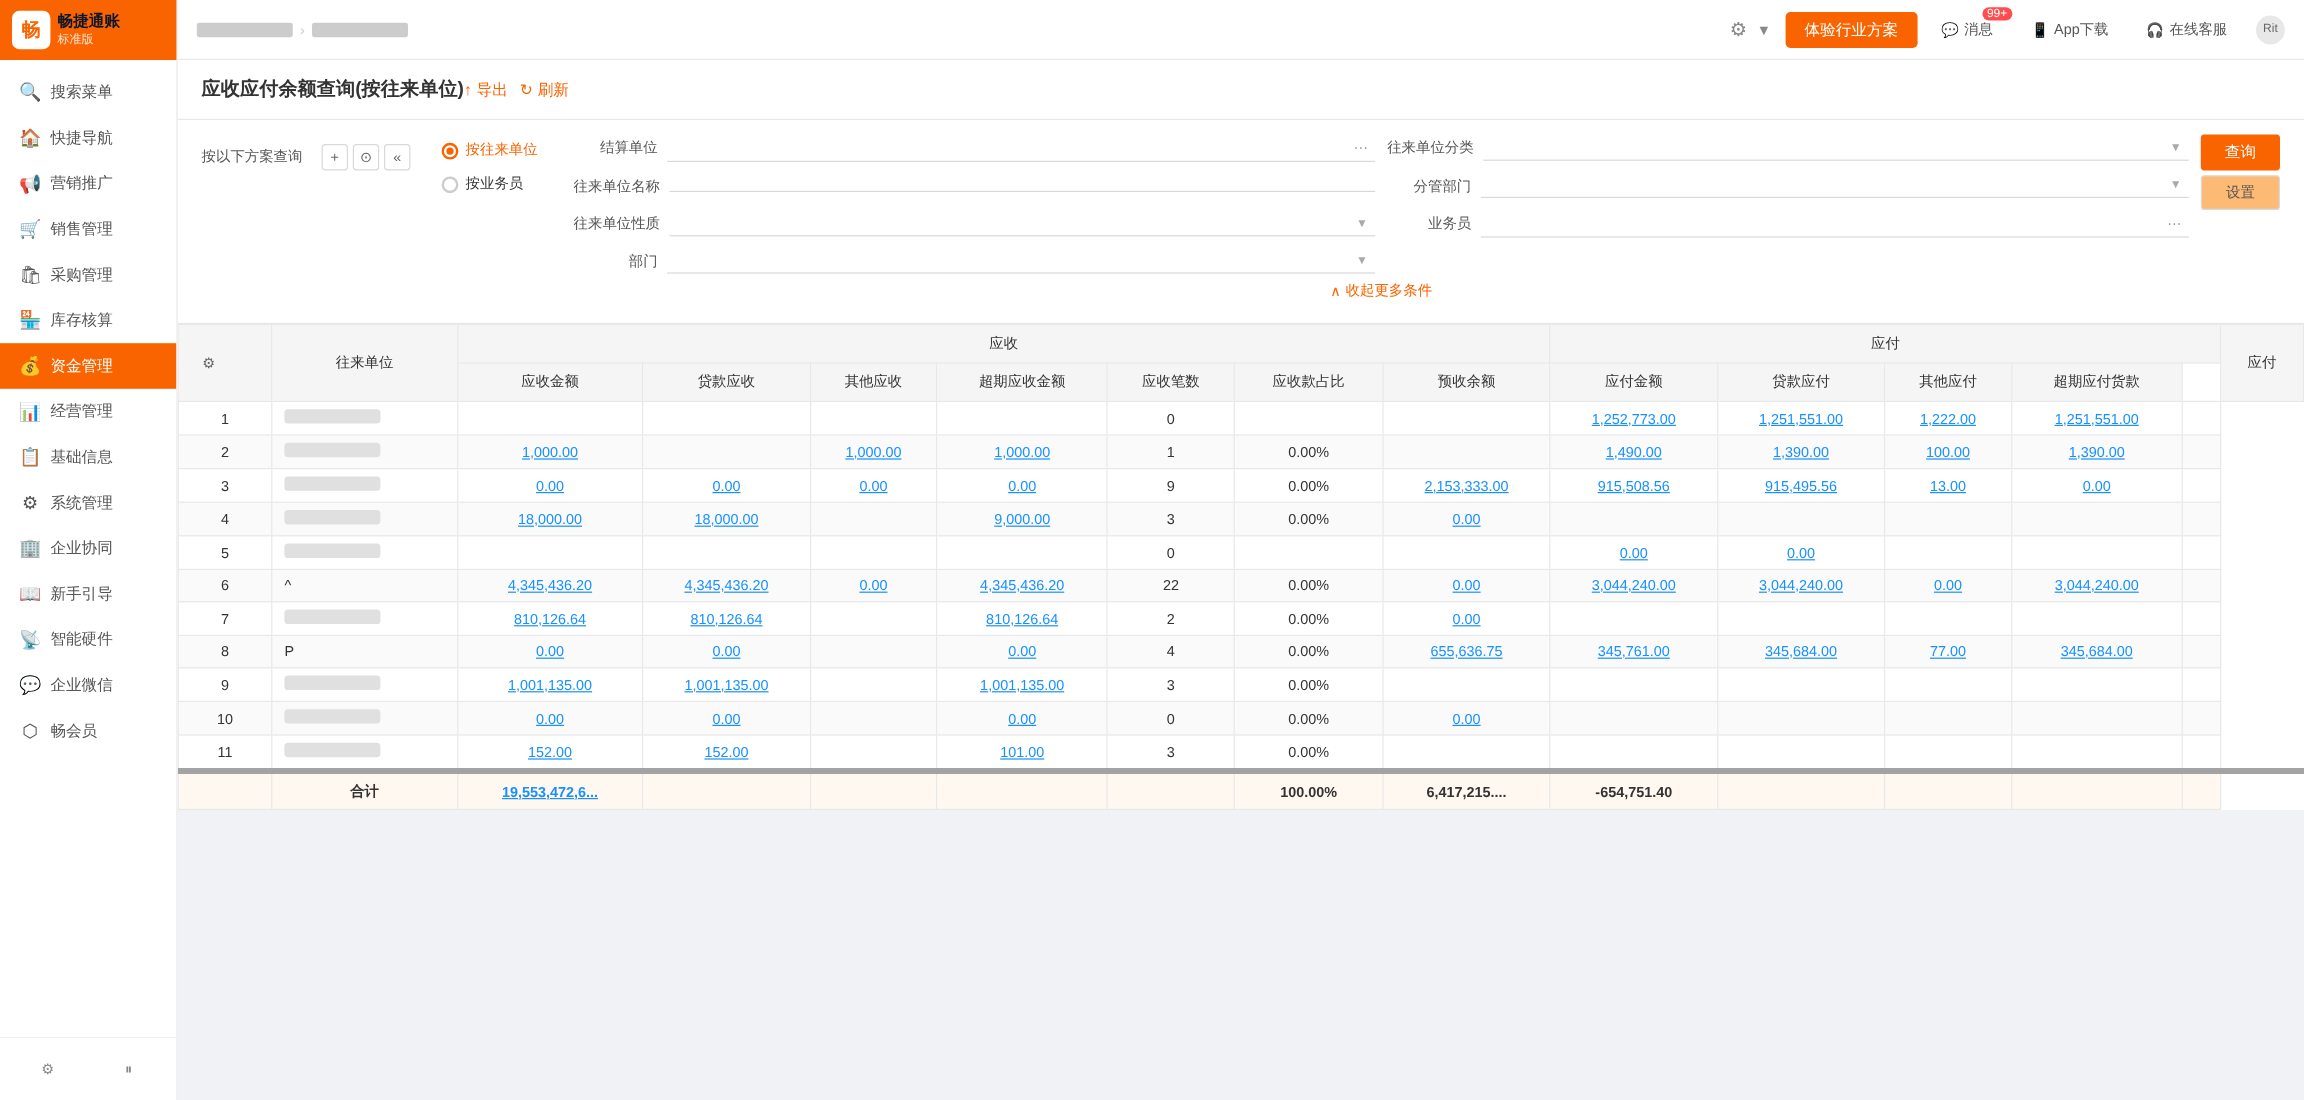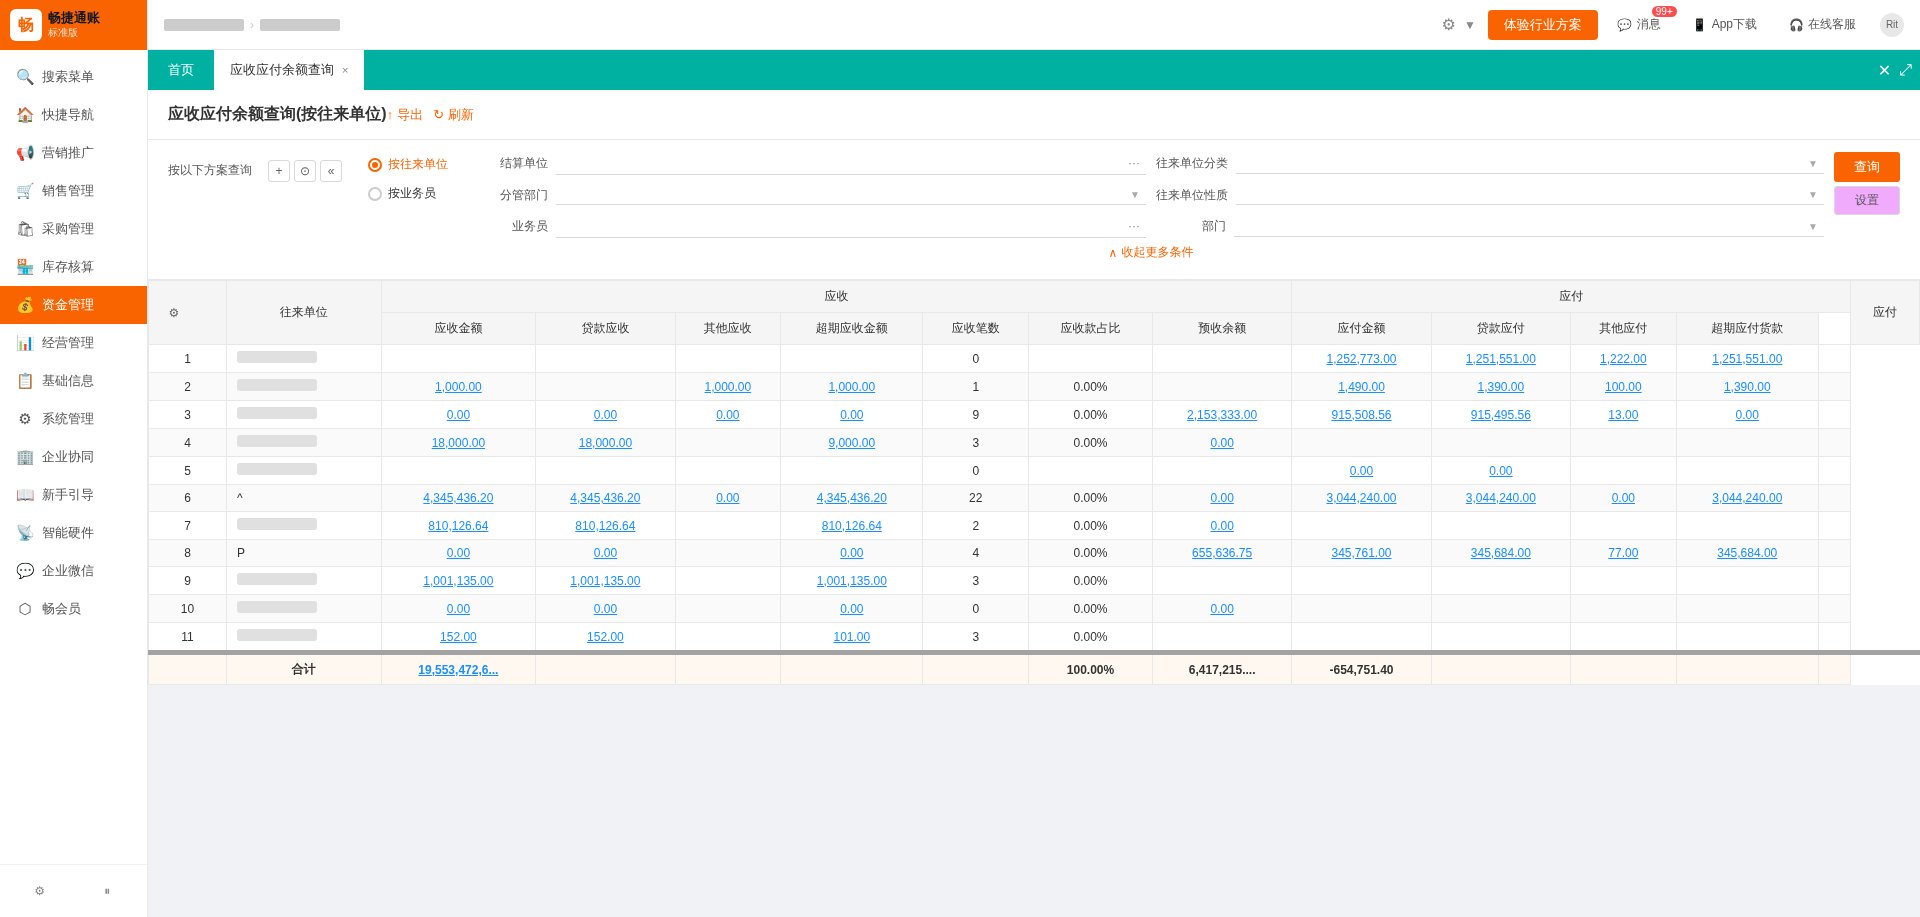--- a/index.html
+++ b/index.html
@@ -52,39 +52,39 @@
     .page-header-actions { display: flex; gap: 10px; }
     .header-action-btn { display: flex; align-items: center; gap: 4px; color: #fa6400; font-size: 13px; cursor: pointer; border: none; background: none; }
 
     
     .filter-area { background: #fff; padding: 12px 20px; border-bottom: 1px solid #e8e8e8; }
     .filter-scheme-label { font-size: 12px; color: #555; padding: 6px 0; margin-right: 8px; white-space: nowrap; }
     .filter-scheme-actions { display: flex; align-items: center; gap: 4px; margin-right: 8px; }
     .scheme-icon-btn { width: 22px; height: 22px; border: 1px solid #d9d9d9; border-radius: 3px; display: flex; align-items: center; justify-content: center; cursor: pointer; color: #666; font-size: 12px; }
     .scheme-list { display: flex; flex-direction: column; gap: 4px; }
     .scheme-item { display: flex; align-items: center; gap: 6px; padding: 4px 10px; border-radius: 4px; cursor: pointer; font-size: 12px; }
-    .scheme-item.active { color: #fa6400; }
+    .scheme-item.active { color: #fa6400; align-items: flex-end; }
     .scheme-item .scheme-radio { width: 14px; height: 14px; border-radius: 50%; border: 2px solid #fa6400; display: flex; align-items: center; justify-content: center; }
     .scheme-item.active .scheme-radio::after { content: ''; width: 6px; height: 6px; border-radius: 50%; background: #fa6400; display: block; }
     .scheme-item .scheme-radio-inactive { width: 14px; height: 14px; border-radius: 50%; border: 2px solid #ccc; }
 
     .filter-grid { display: grid; grid-template-columns: 1fr 1fr; gap: 10px; }
     .filter-row { display: flex; align-items: center; gap: 8px; }
     .filter-label { font-size: 12px; color: #555; white-space: nowrap; min-width: 70px; text-align: right; }
     .filter-input { flex: 1; border: none; border-bottom: 1px solid #d9d9d9; padding: 4px 6px; font-size: 12px; color: #333; outline: none; cursor: pointer; display: flex; align-items: center; justify-content: space-between; }
     .filter-input-ellipsis { color: #888; }
     .filter-select { display: flex; align-items: center; justify-content: space-between; border: none; border-bottom: 1px solid #d9d9d9; padding: 4px 6px; font-size: 12px; color: #333; flex: 1; cursor: pointer; }
     .filter-chevron { color: #aaa; font-size: 10px; }
 
     .collapse-bar { display: flex; align-items: center; justify-content: center; padding: 6px; cursor: pointer; color: #fa6400; font-size: 12px; gap: 4px; }
 
     
     .filter-buttons { display: flex; flex-direction: column; gap: 4px; padding-left: 10px; }
     .btn-query { background: #fa6400; color: #fff; border: none; padding: 6px 20px; border-radius: 3px; cursor: pointer; font-size: 13px; }
-    .btn-setting { background: #f0abfc; color: #555; border: 1px solid #d9d9d9; padding: 5px 16px; border-radius: 3px; cursor: pointer; font-size: 12px; }
+    .btn-setting { background: #fdba74; color: #555; border: 1px solid #d9d9d9; padding: 5px 16px; border-radius: 3px; cursor: pointer; font-size: 12px; }
 
     
     .table-wrap { background: #fff; margin: 0; overflow-x: auto; }
     .data-table { width: 100%; border-collapse: collapse; font-size: 12px; }
     .data-table th { background: #f5f5f5; border: 1px solid #e8e8e8; padding: 7px 10px; text-align: center; color: #333; font-weight: normal; white-space: nowrap; }
     .data-table td { border: 1px solid #e8e8e8; padding: 6px 10px; text-align: center; color: #333; white-space: nowrap; }
     .data-table tr:nth-child(even) td { background: #fafafa; }
     .data-table .underline { text-decoration: underline; color: #1890ff; cursor: pointer; }
     .data-table .text-left { text-align: left; }
     .col-group-header { background: #f0f0f0; }
@@ -205,31 +205,20 @@
         <div class="topbar-btn">
           <span>🎧</span>
           <span>在线客服</span>
         </div>
         <div class="topbar-user">
           <span>Rit</span>
         </div>
       </div>
     </div>
 
-    <div class="tabbar">
-      <div class="tab-home">首页</div>
-      <div class="tab-item">
-        <span>应收应付余额查询</span>
-        <span class="tab-close">×</span>
-      </div>
-      <div class="tab-right">
-        <span class="tab-icon-btn">✕</span>
-        <span class="tab-icon-btn">⤢</span>
-      </div>
-    </div>
 
     <div class="page-content">
 
       <div class="page-header">
         <div class="page-title">应收应付余额查询(按往来单位)</div>
         <div class="page-header-actions">
           <button class="header-action-btn">
             <span>↑</span>
             <span>导出</span>
           </button>
@@ -269,20 +258,26 @@
                 <div class="filter-input">
                   <span></span>
                     <span class="filter-input-ellipsis">···</span>
                 </div>
               </div>
               <div class="filter-row">
                 <span class="filter-label">往来单位分类</span>
                 <div class="filter-select">
                   <span></span>
                     <span class="filter-chevron">▼</span>
+                </div>
+              </div>
+              <div class="filter-row">
+                <span class="filter-label">往来单位名称</span>
+                <div class="filter-input">
+                  <span></span>
                 </div>
               </div>
 
               <div class="filter-row">
                 <span class="filter-label">分管部门</span>
                 <div class="filter-select">
                   <span></span>
                     <span class="filter-chevron">▼</span>
                 </div>
               </div>

